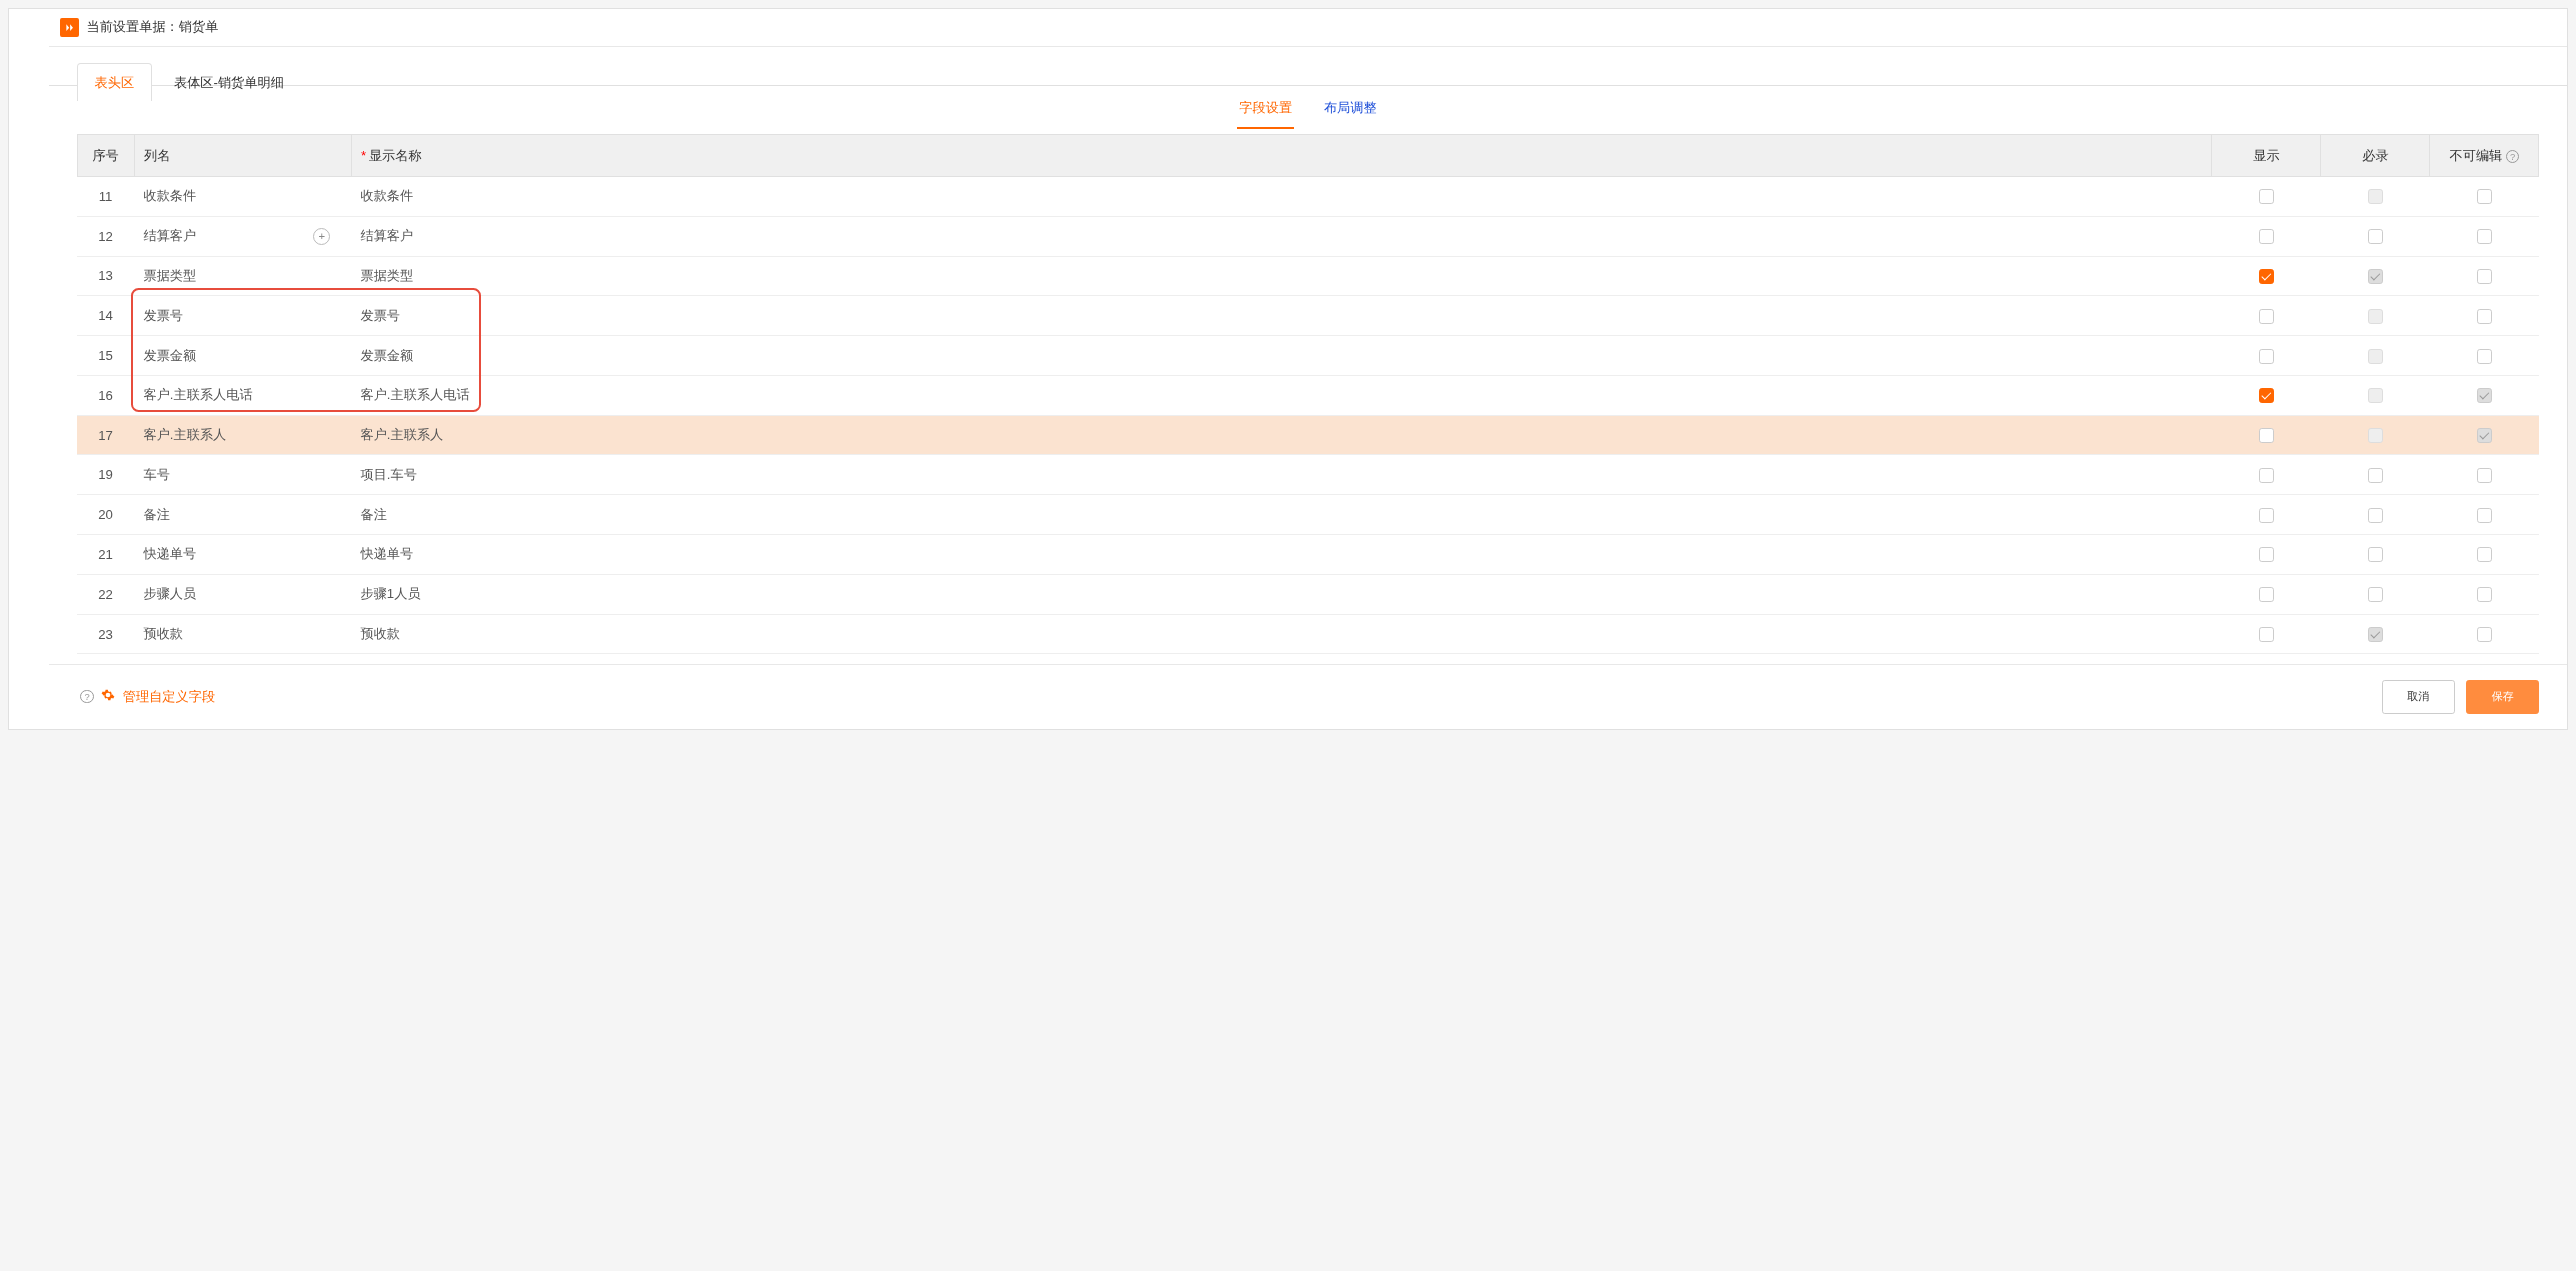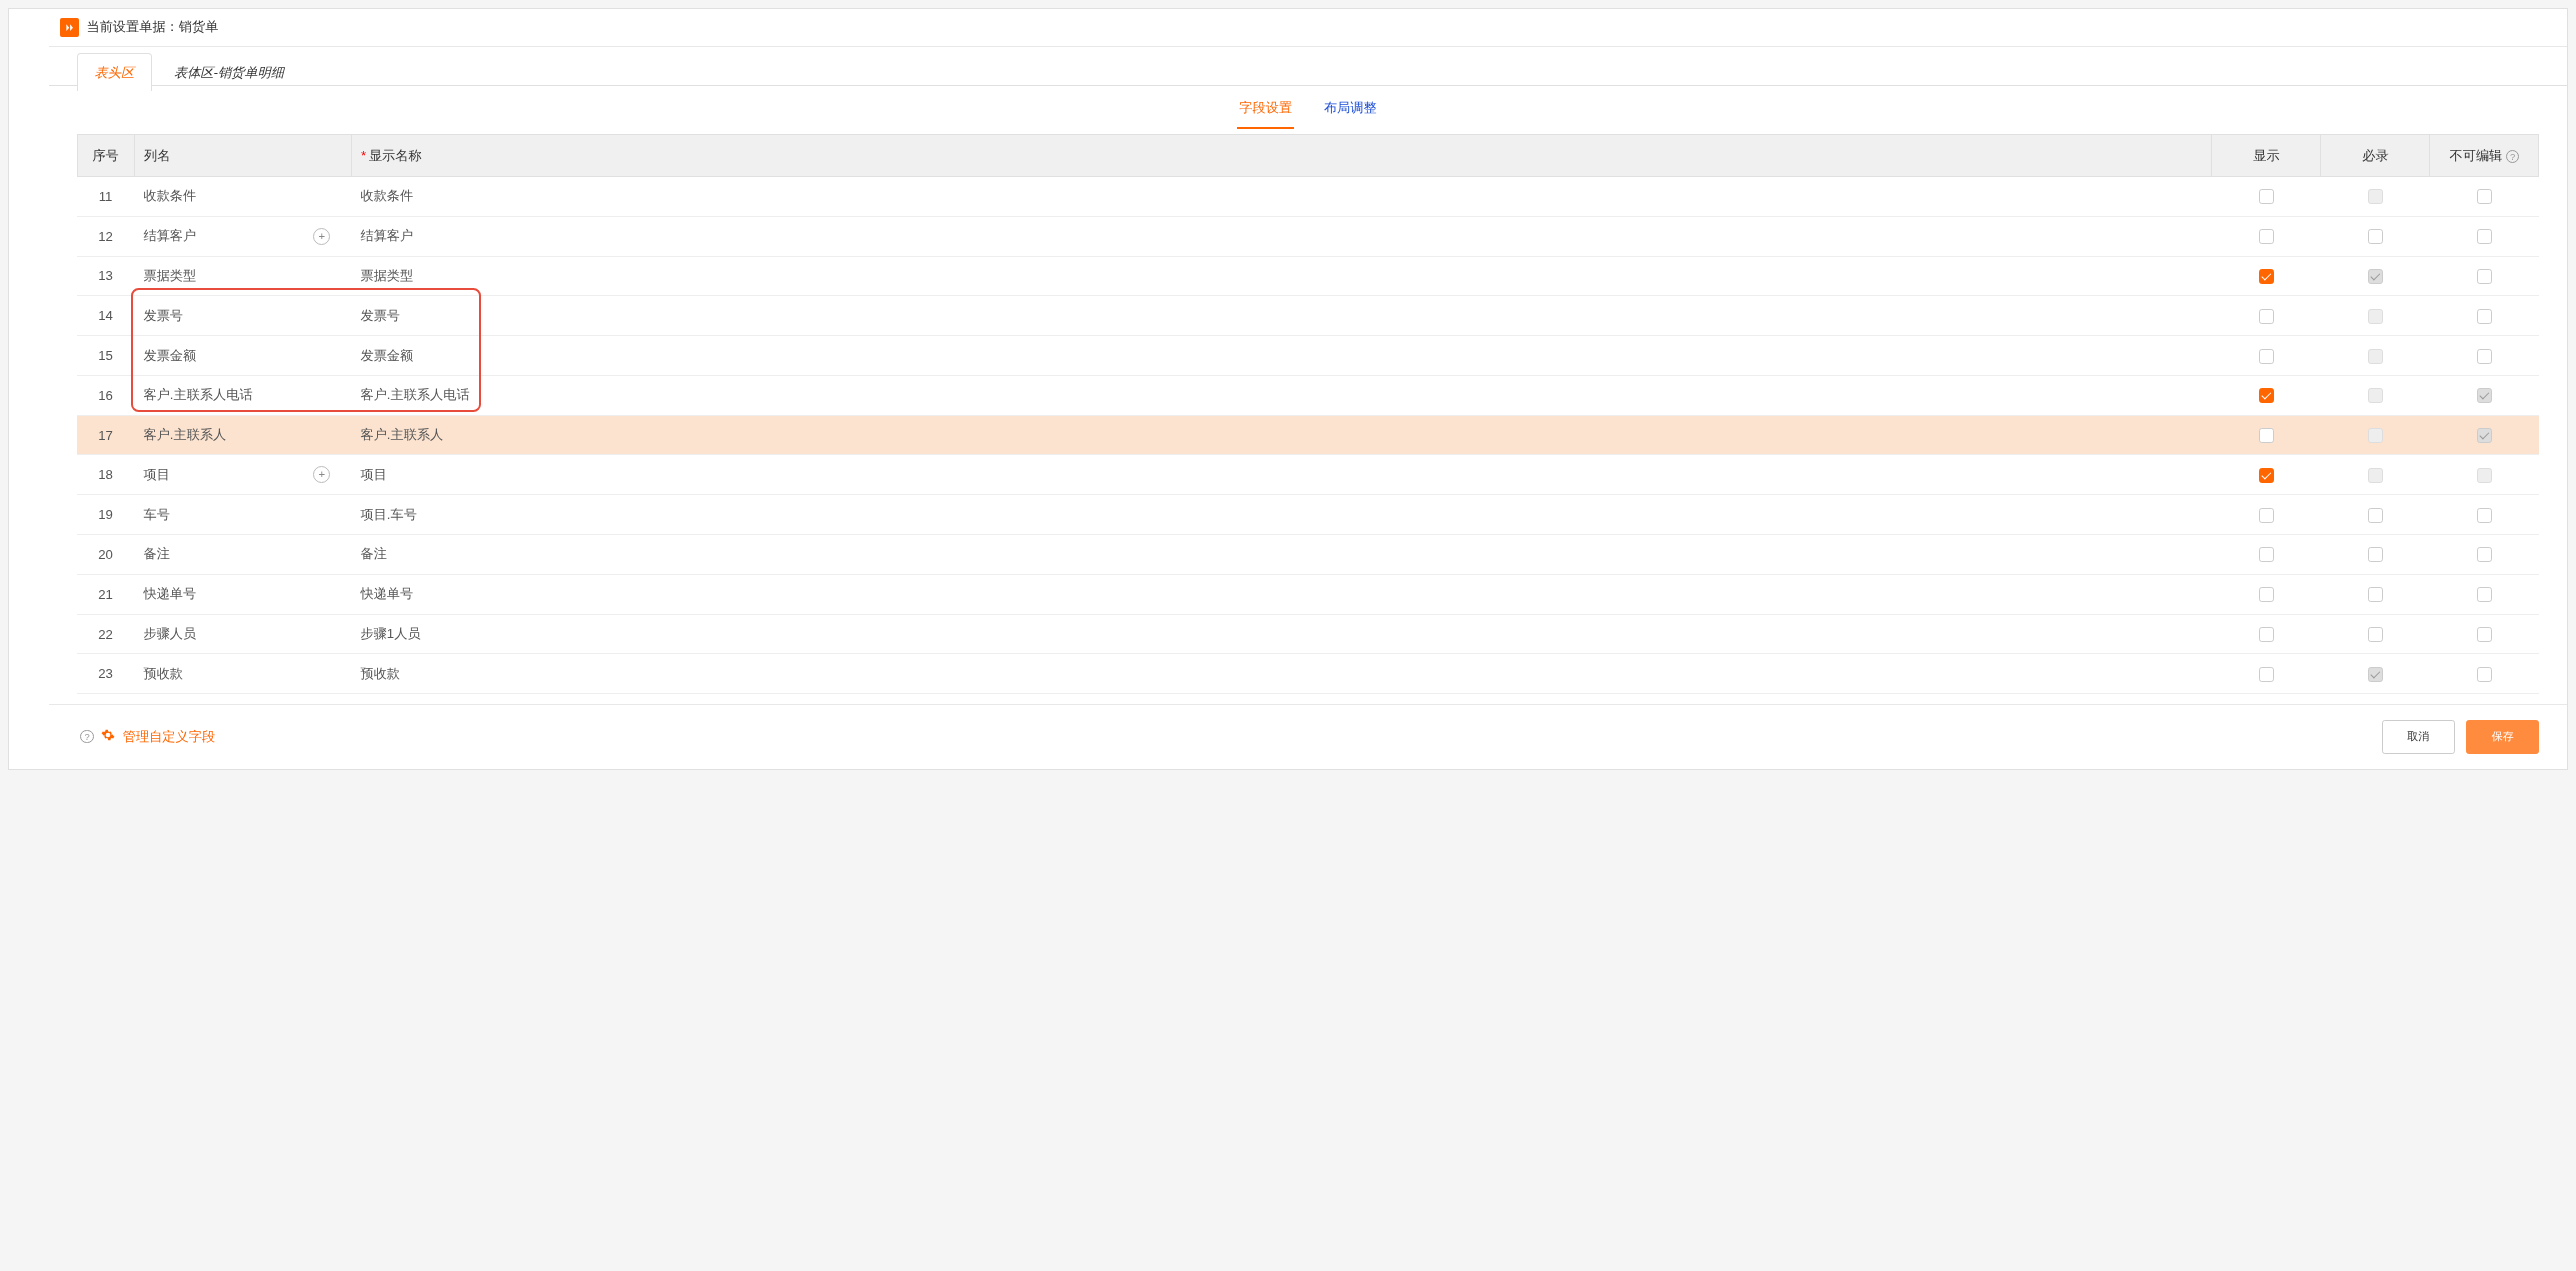--- a/index.html
+++ b/index.html
@@ -50,22 +50,21 @@
       border-bottom: 0.9px solid #e0e0e0;
       gap: 3.8px;
     }
     .tab-primary {
       padding: 9.4px 17px;
       cursor: pointer;
       color: #333;
       border: 0.9px solid transparent;
       border-bottom: none;
       position: relative;
-      top: 6px;
-      font-style: italic;
+      top: 16px;
     }
     .tab-primary.active {
       color: #f60;
       border-color: #e0e0e0;
       background: #fff;
       border-radius: 3.8px 3.8px 0 0;
     }
     .tabs-secondary {
       display: flex;
       justify-content: center;
@@ -362,33 +361,20 @@
               <div class="name-cell">
                 <span>客户.主联系人</span>
               </div>
             </td>
             <td>客户.主联系人</td>
             <td class="center"><span class="checkbox"></span></td>
             <td class="center"><span class="checkbox disabled"></span></td>
             <td class="center"><span class="checkbox checked disabled"></span></td>
           </tr>
           <tr>
-            <td class="center">18</td>
-            <td>
-              <div class="name-cell">
-                <span>项目</span>
-                <span class="plus-btn">+</span>
-              </div>
-            </td>
-            <td>项目</td>
-            <td class="center"><span class="checkbox checked"></span></td>
-            <td class="center"><span class="checkbox disabled"></span></td>
-            <td class="center"><span class="checkbox disabled"></span></td>
-          </tr>
-          <tr>
             <td class="center">19</td>
             <td>
               <div class="name-cell">
                 <span>车号</span>
               </div>
             </td>
             <td>项目.车号</td>
             <td class="center"><span class="checkbox"></span></td>
             <td class="center"><span class="checkbox"></span></td>
             <td class="center"><span class="checkbox"></span></td>

